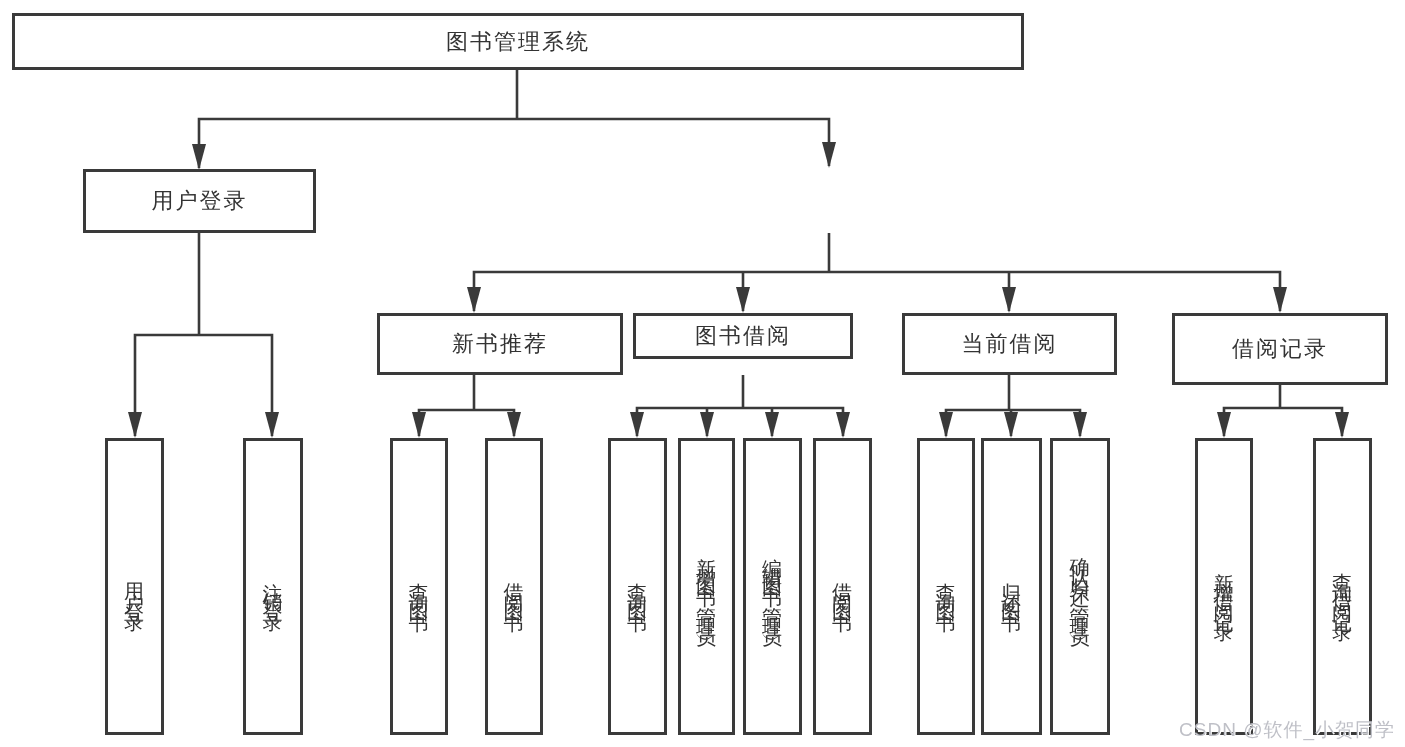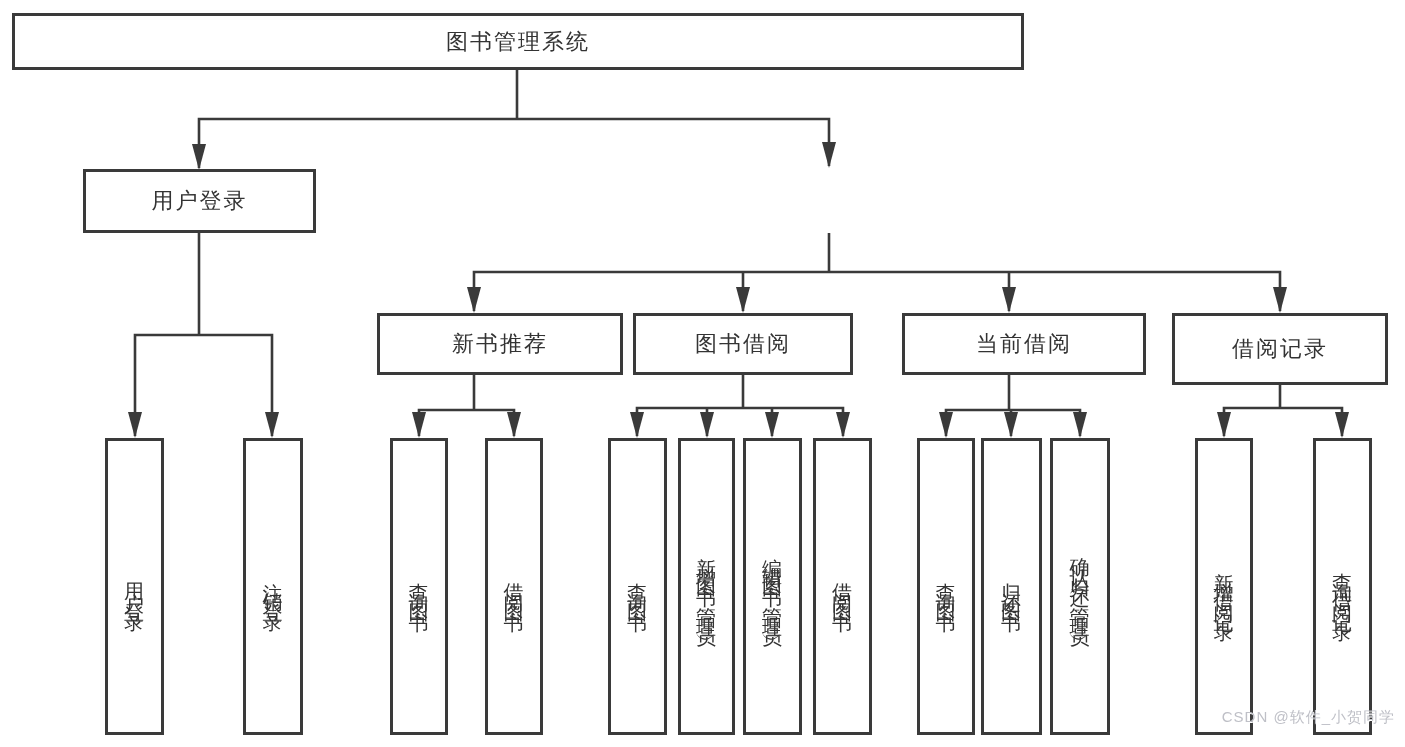--- a/index.html
+++ b/index.html
@@ -28,22 +28,22 @@
   .leaf .v-label{
     writing-mode:vertical-lr;
     text-orientation:mixed;
     font-size:20px;
     letter-spacing:10px;
     line-height:1;
     color:#333333;
   }
   .watermark{
     position:absolute;
-    right:10px;bottom:20px;
-    font-size:15px;
+    right:10px;bottom:4px;
+    font-size:19px;
     color:#bfc0c7;
     text-shadow:1px 1px 0 #ffffff;
     letter-spacing:1px;
     z-index:5;
   }
 </style>
 </head>
 <body>
 
 <div class="stage">
@@ -104,24 +104,24 @@
     <span class="h-label">图书管理系统</span>
   </div>
 
   <div class="node" style="left:83px;top:169px;width:233px;height:64px;">
     <span class="h-label">用户登录</span>
   </div>
 
   <div class="node" style="left:363px;top:313px;width:246px;height:62px;margin-left:14px;">
     <span class="h-label">新书推荐</span>
   </div>
-  <div class="node" style="left:633px;top:313px;width:220px;height:62px;">
+  <div class="node" style="left:633px;top:313px;width:220px;height:46px;">
     <span class="h-label">图书借阅</span>
   </div>
-  <div class="node" style="left:902px;top:313px;width:244px;height:62px;font-family:Liberation Mono, monospace;">
+  <div class="node" style="left:902px;top:313px;width:215px;height:62px;font-family:Liberation Mono, monospace;">
     <span class="h-label">当前借阅</span>
   </div>
   <div class="node" style="left:1172px;top:313px;width:216px;height:72px;">
     <span class="h-label">借阅记录</span>
   </div>
 
   <div class="node leaf" style="left:105px;top:438px;width:59px;height:297px;">
     <span class="v-label">用户登录</span>
   </div>
   <div class="node leaf" style="left:243px;top:438px;width:60px;height:297px;">

